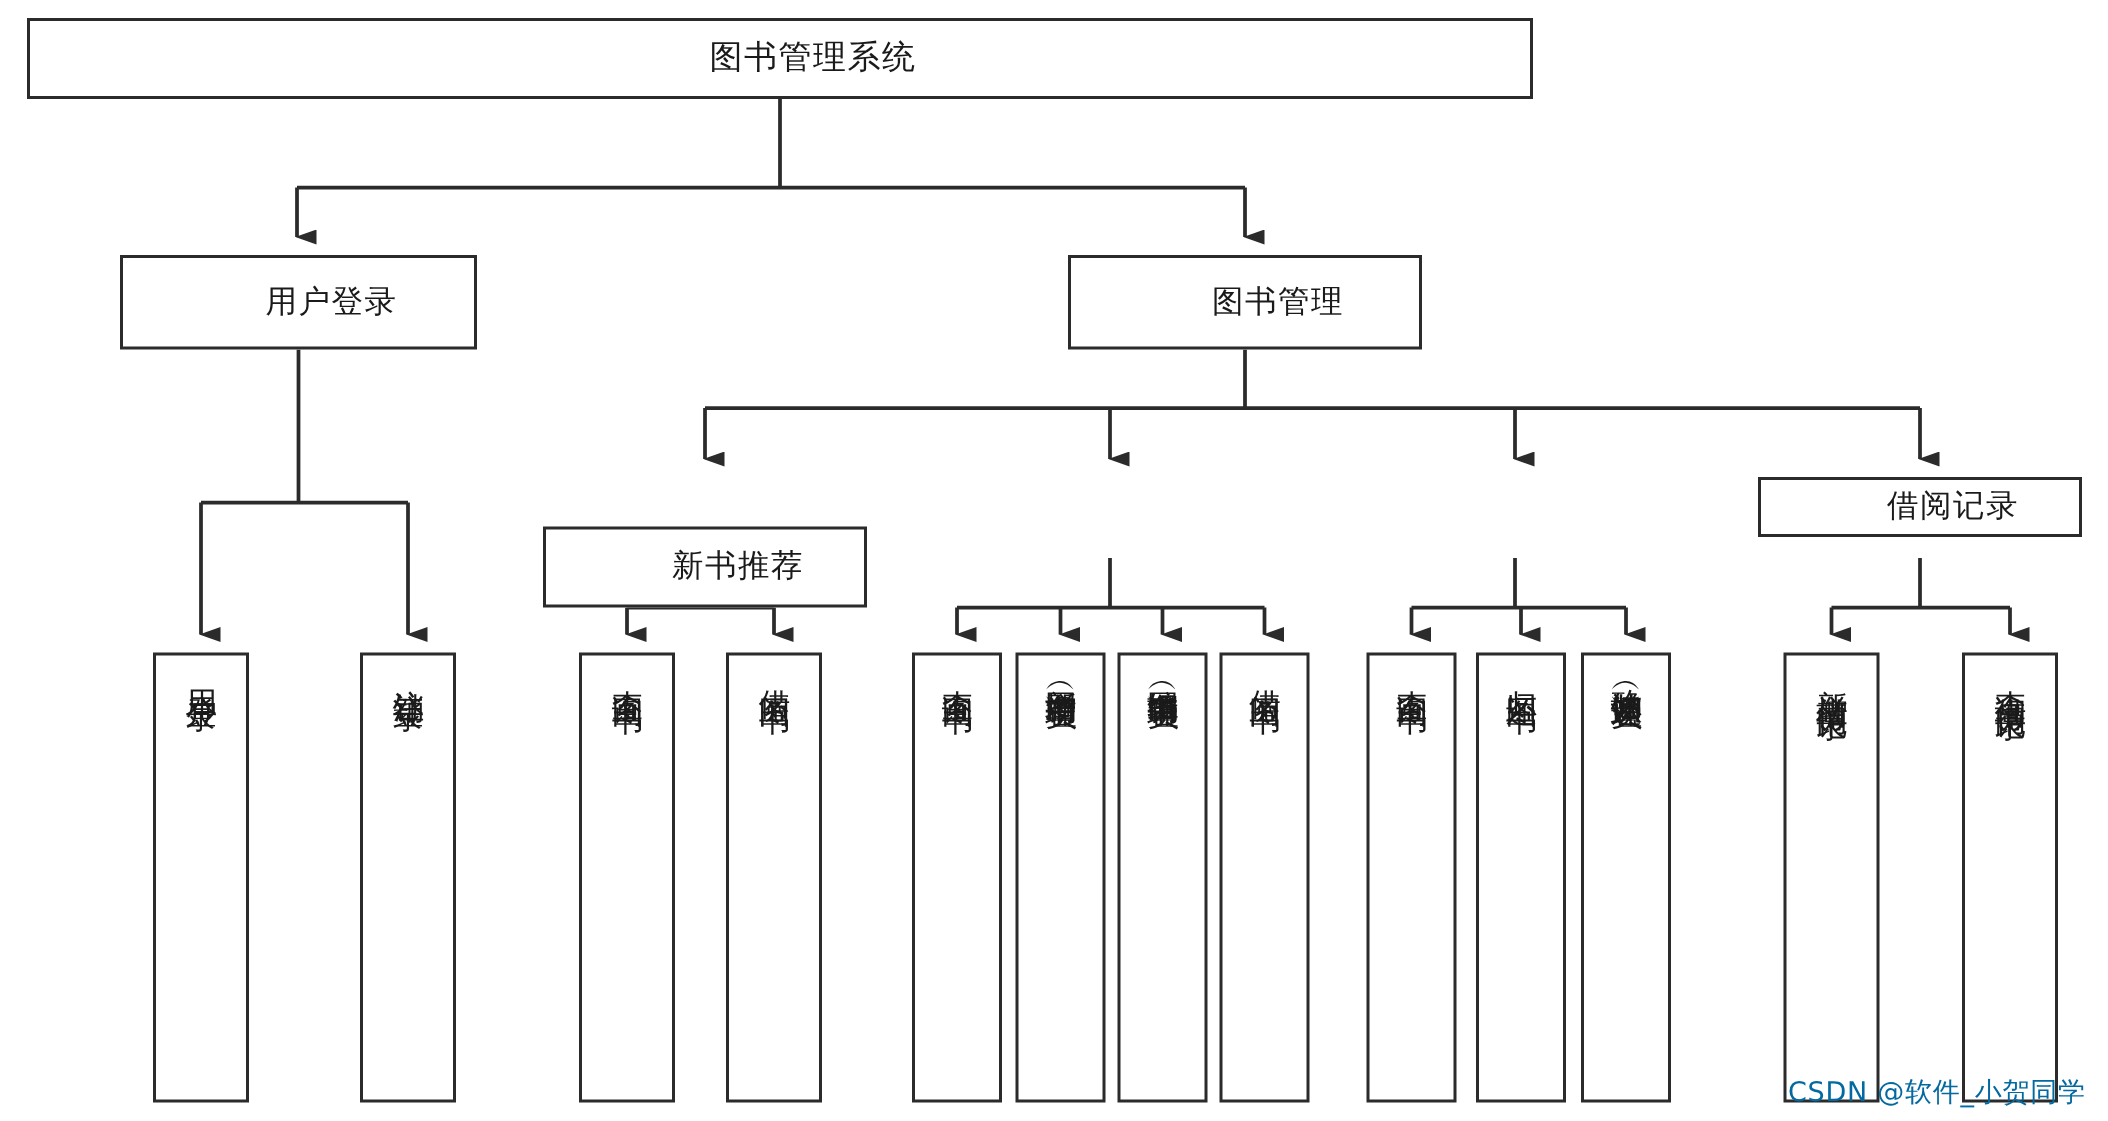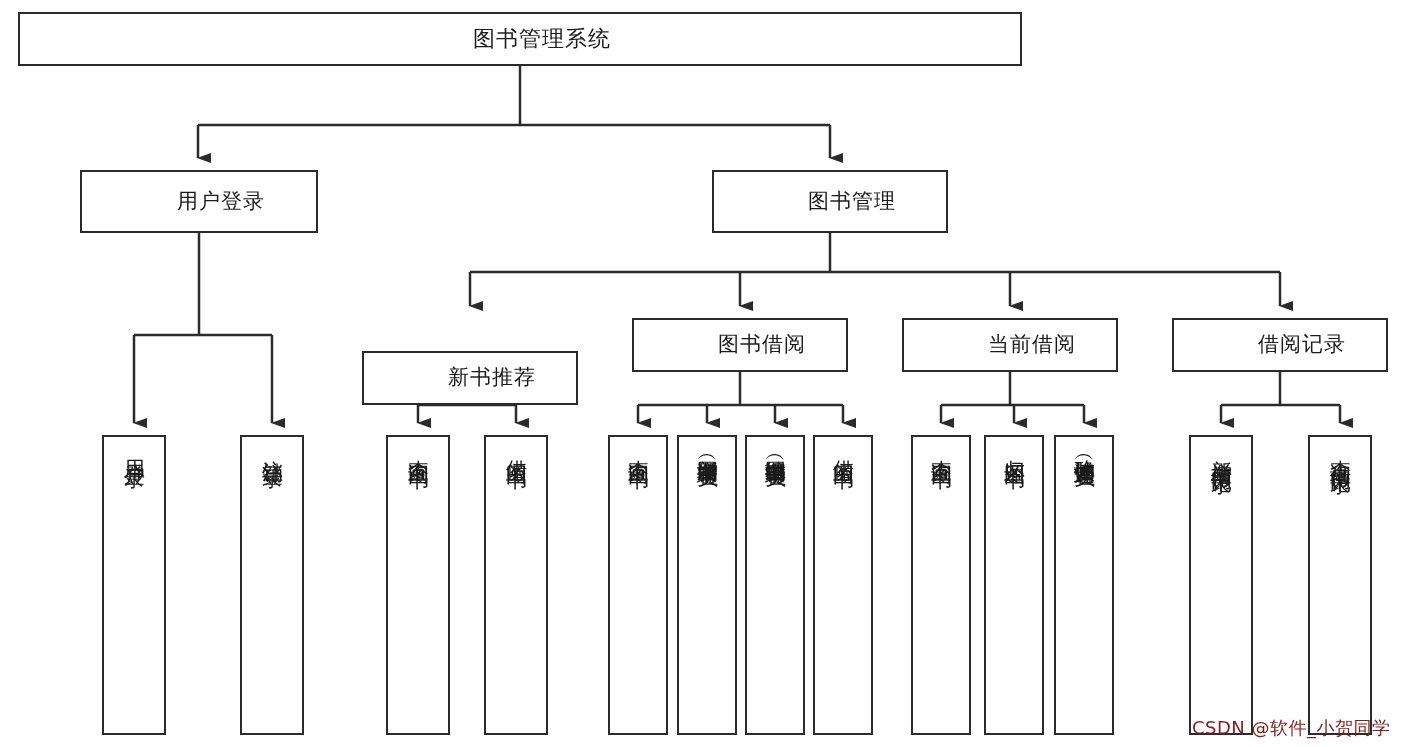--- a/index.html
+++ b/index.html
@@ -62,21 +62,21 @@
     display: block;
   }
   .vtext.tall {
     letter-spacing: 1px;
   }
   #watermark {
     position: absolute;
     left: 1192px;
     top: 716px;
     font-size: 18px;
-    color: #7f1d1d;
+    color: #0369a1;
     white-space: nowrap;
     letter-spacing: 0.5px;
     pointer-events: none;
   }
 </style>
 </head>
 <body>
 
 <div id="diagram-root">
 
@@ -141,27 +141,21 @@
   <div class="node node-h" style="left:80px; top:170px; width:238px; height:63px;">
     <span>用户登录</span>
   </div>
   <div class="node node-h" style="left:712px; top:170px; width:236px; height:63px;text-align:right;">
     <span>图书管理</span>
   </div>
 
   <div class="node node-h" style="left:362px; top:318px; width:216px; height:54px;margin-top:33px;">
     <span>新书推荐</span>
   </div>
-  <div class="node node-h" style="left:632px; top:318px; width:216px; height:54px;">
-    <span>图书借阅</span>
-  </div>
-  <div class="node node-h" style="left:902px; top:318px; width:216px; height:54px;">
-    <span>当前借阅</span>
-  </div>
-  <div class="node node-h" style="left:1172px; top:318px; width:216px; height:54px;">
+  <div class="node node-h" style="left:1172px; top:318px; width:216px; height:40px;">
     <span>借阅记录</span>
   </div>
 
   <div class="node node-v" style="left:102px; top:435px; width:64px; height:300px;">
     <span class="vtext">用户登录</span>
   </div>
   <div class="node node-v" style="left:240px; top:435px; width:64px; height:300px;">
     <span class="vtext">注销登录</span>
   </div>
 

